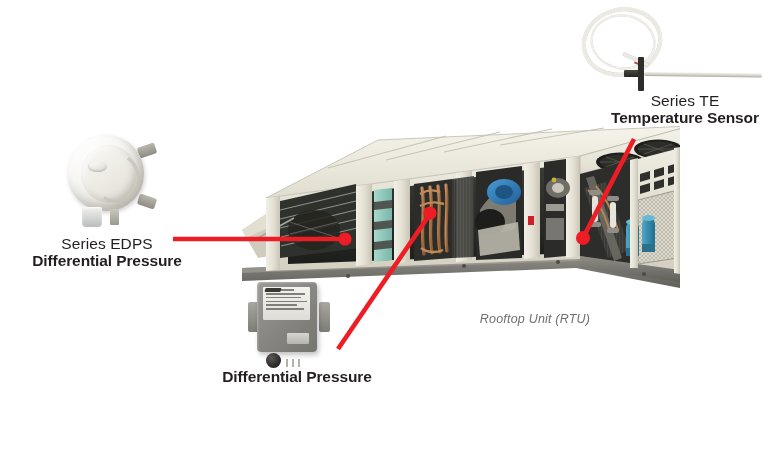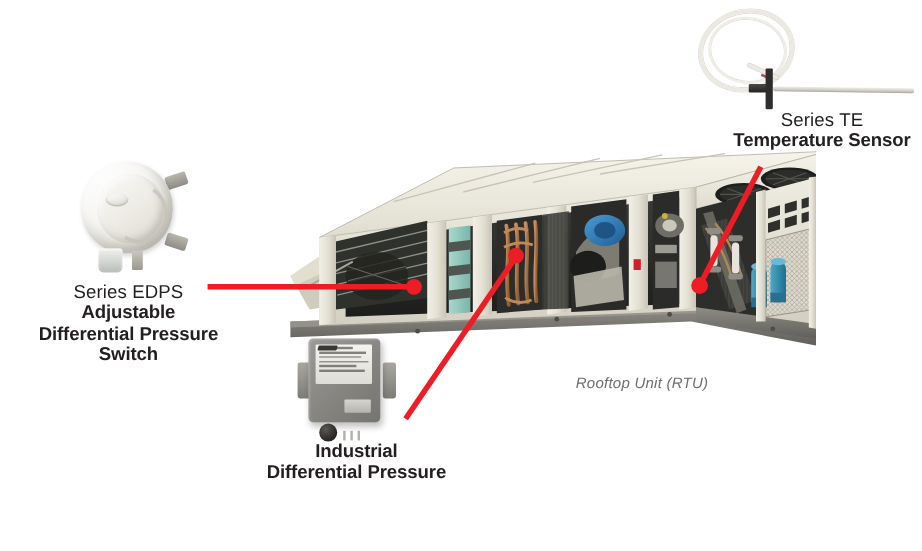--- a/index.html
+++ b/index.html
@@ -539,27 +539,24 @@
     <div class="te-coil2"></div>
     <div class="te-lead"></div>
     <div class="te-tip"></div>
     <div class="te-nut"></div>
     <div class="te-flange"></div>
     <div class="te-probe"></div>
   </div>
 
   <div id="label-edps" class="callout">
     <div class="series">Series EDPS</div>
-    <div class="name">Adjustable</div>
     <div class="name">Differential Pressure</div>
-    <div class="name">Switch</div>
   </div>
 
   <div id="label-idpt" class="callout">
-    <div class="name">Industrial</div>
     <div class="name">Differential Pressure</div>
   </div>
 
   <div id="label-te" class="callout">
     <div class="series">Series TE</div>
     <div class="name">Temperature Sensor</div>
   </div>
 
   <div id="caption-rtu" class="abs">Rooftop Unit (RTU)</div>
 

